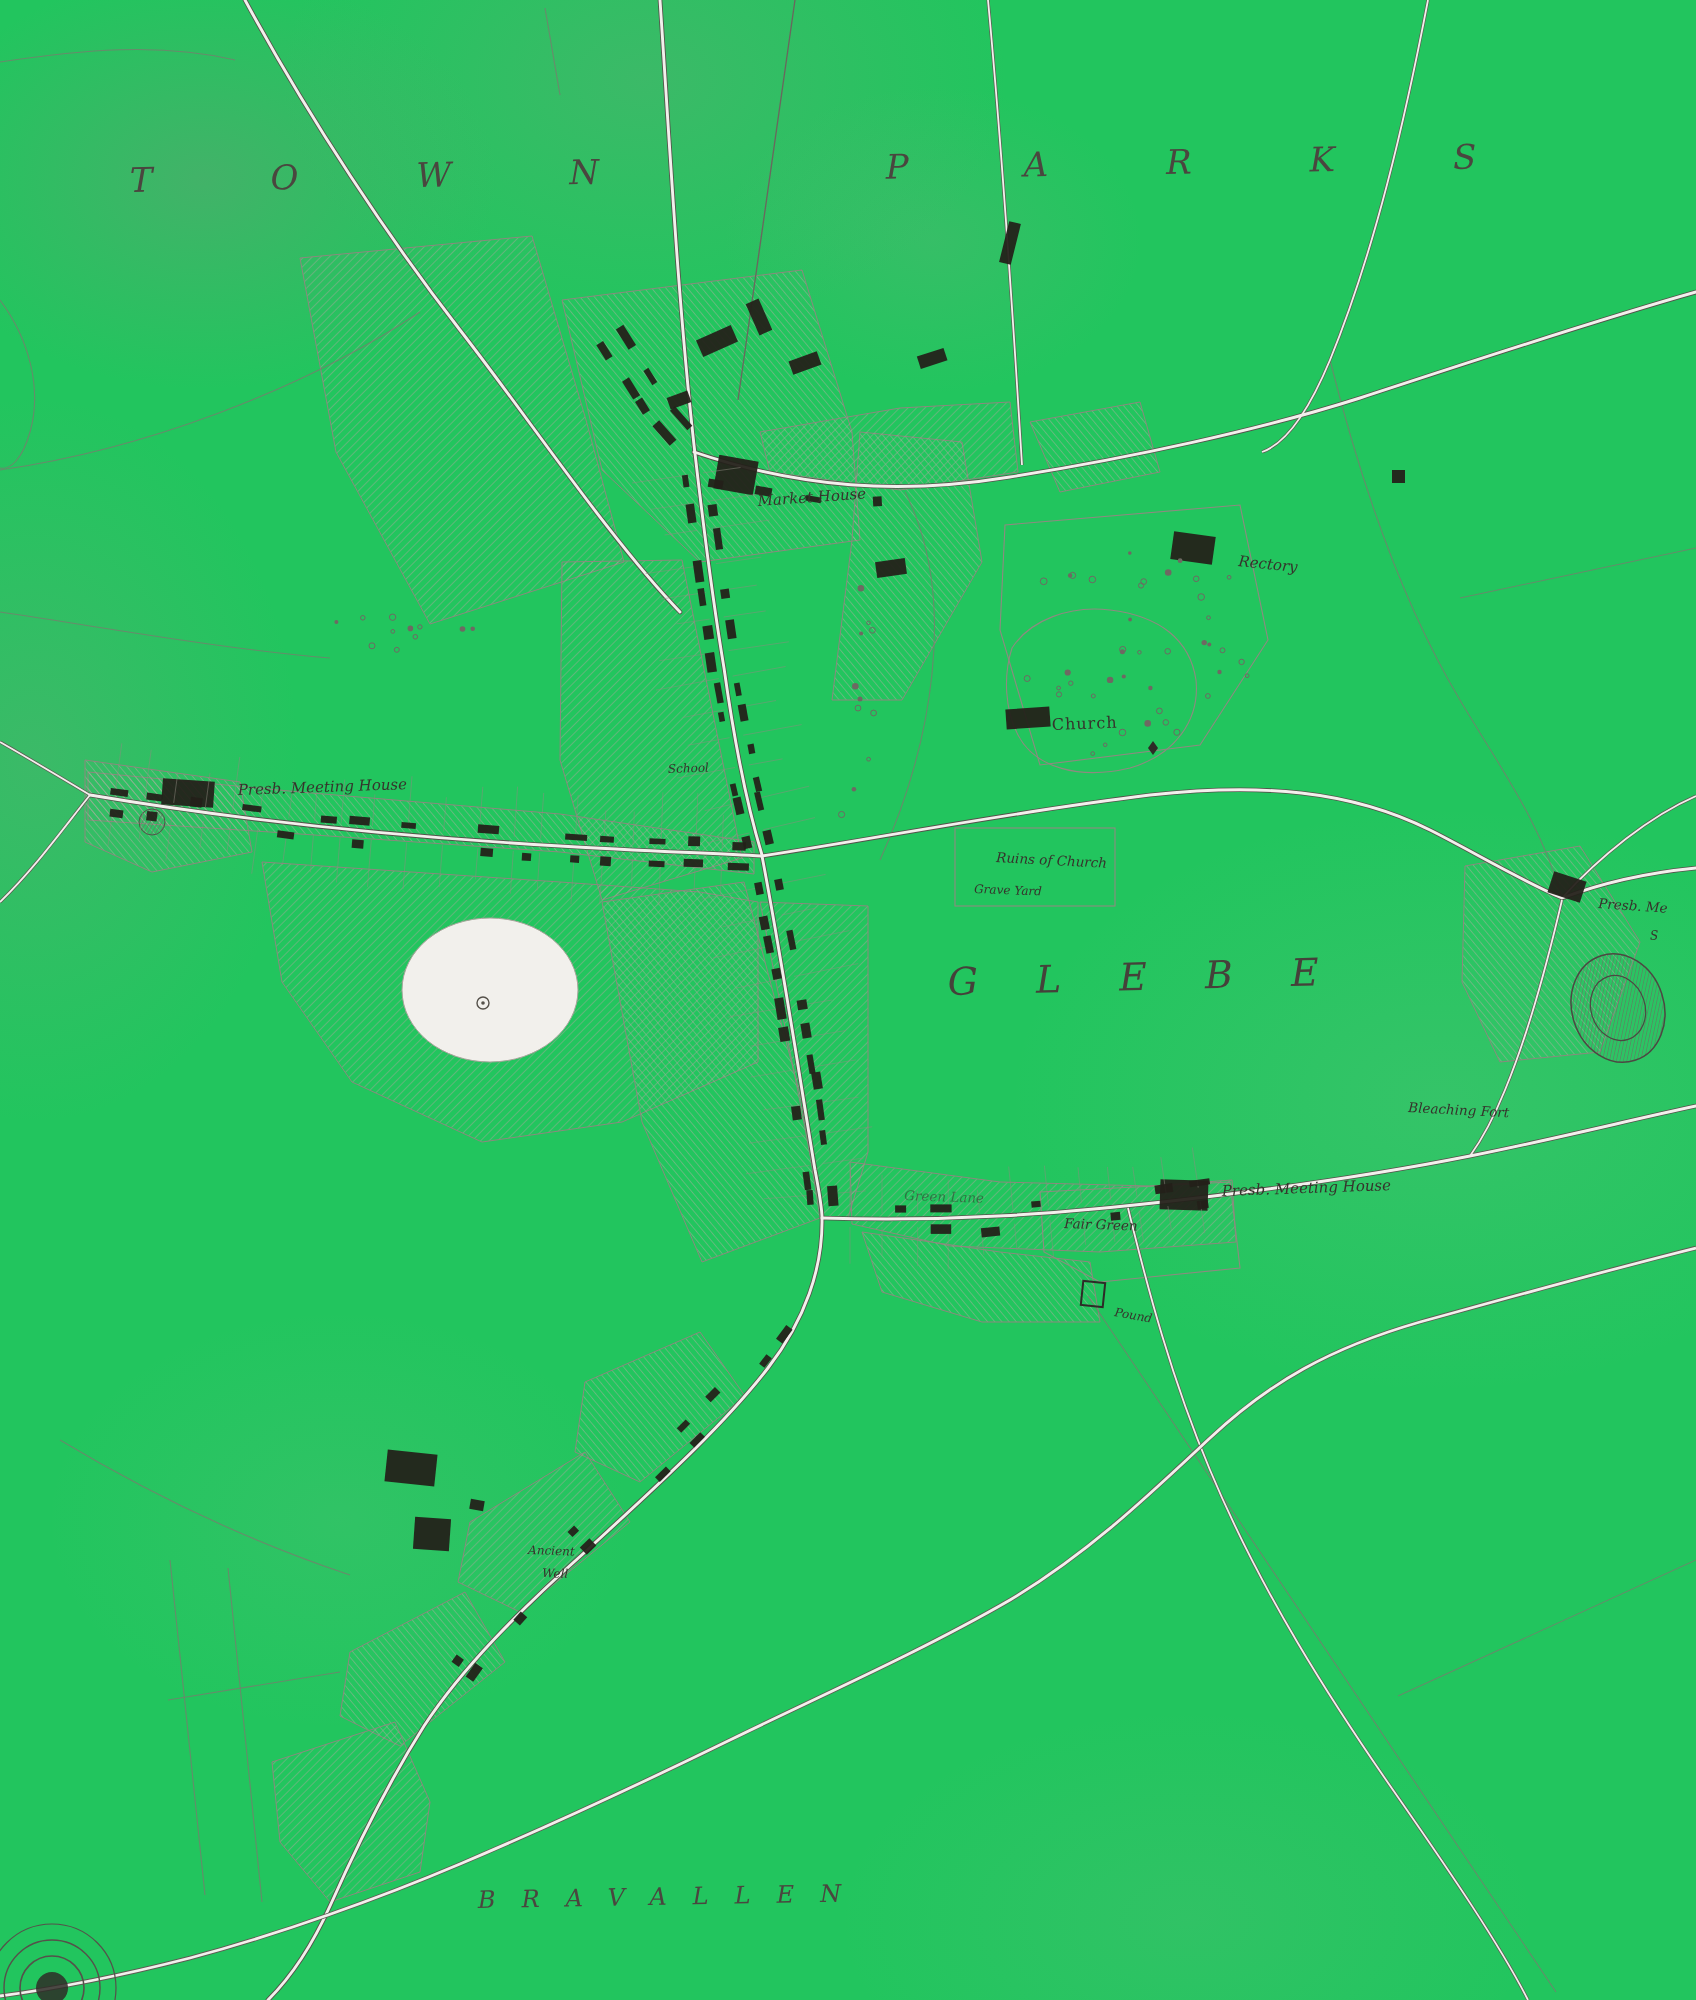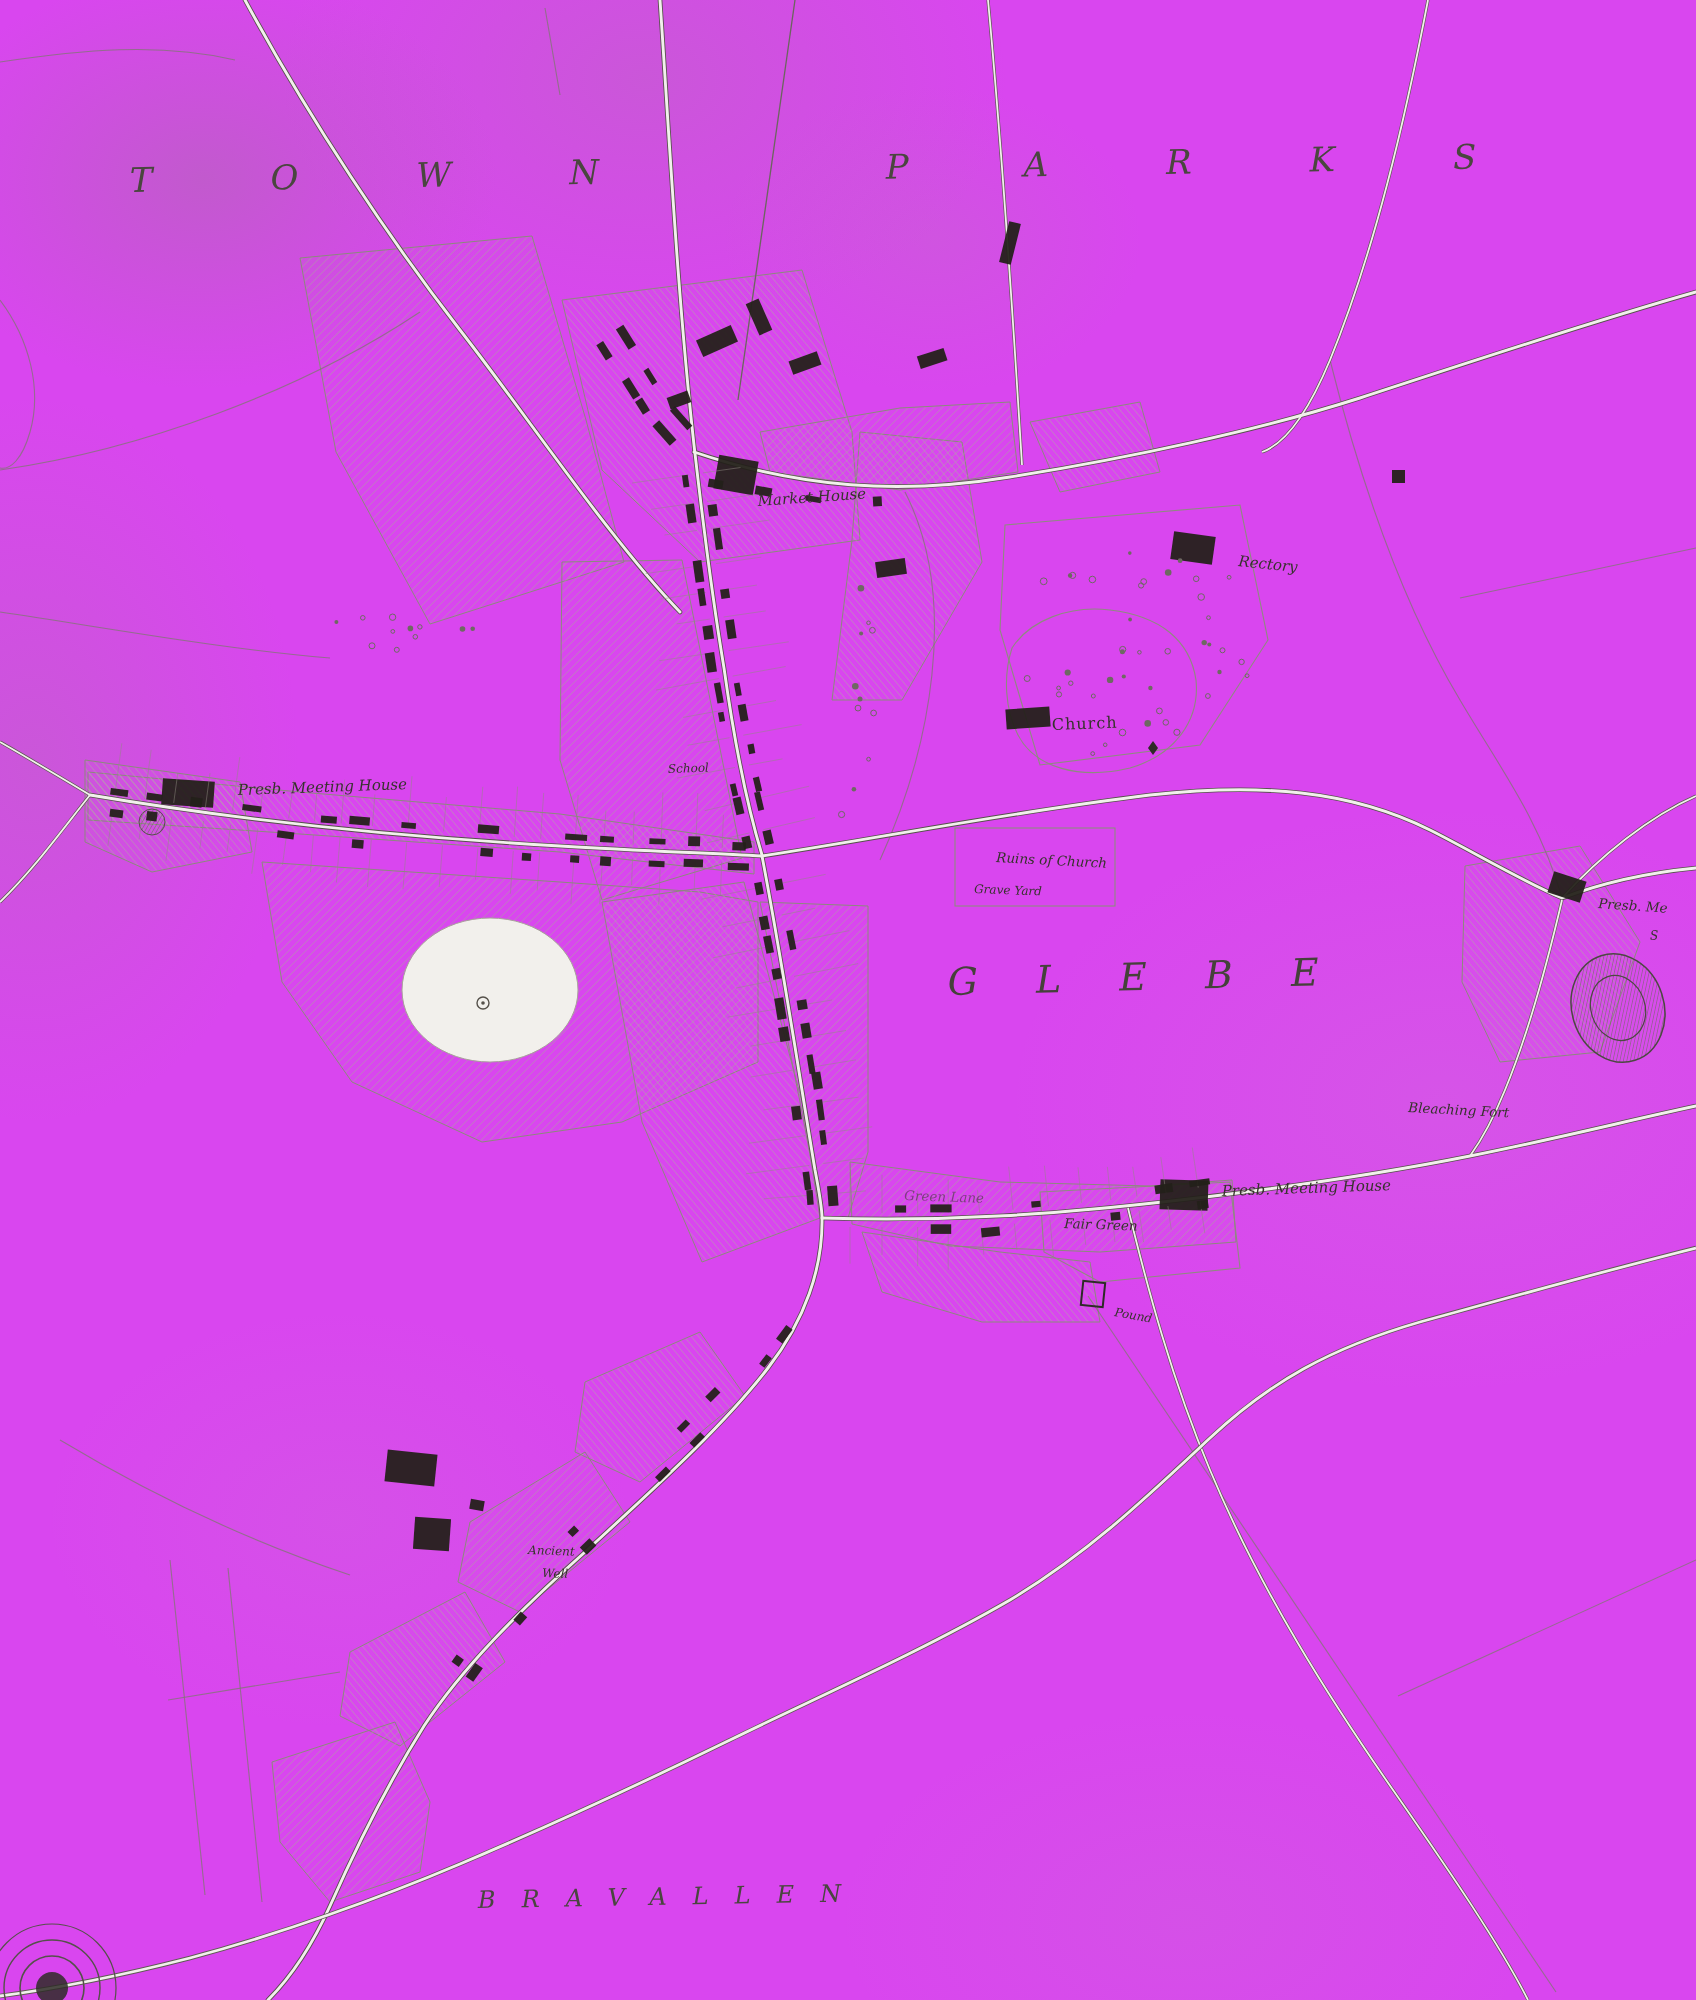--- a/index.html
+++ b/index.html
@@ -1,18 +1,18 @@
 <!DOCTYPE html>
 <html><head>
 <meta charset="utf-8">
 <title>Historic Town Plan</title>
 <style>
   html,body{margin:0;padding:0;background:#e8e6e2;}
   #stage{position:relative;width:1696px;height:2000px;overflow:hidden;
-         background:#d946ef;font-family:"DejaVu Serif",serif;text-align:center;}
+         background:#22c55e;font-family:"DejaVu Serif",serif;text-align:center;}
   #mottle{position:absolute;inset:0;pointer-events:none;
     background:
       radial-gradient(420px 300px at 12% 9%,  rgba(140,135,128,.30), transparent 70%),
       radial-gradient(520px 360px at 38% 4%,  rgba(150,145,138,.22), transparent 70%),
       radial-gradient(380px 520px at 2% 38%,  rgba(150,145,138,.22), transparent 70%),
       radial-gradient(300px 220px at 55% 12%, rgba(160,155,148,.16), transparent 70%),
       radial-gradient(620px 420px at 85% 55%, rgba(190,186,178,.12), transparent 70%),
       radial-gradient(420px 300px at 20% 76%, rgba(180,176,168,.10), transparent 70%),
       radial-gradient(500px 300px at 70% 96%, rgba(175,171,163,.10), transparent 70%);}
   svg{position:absolute;inset:0;}

